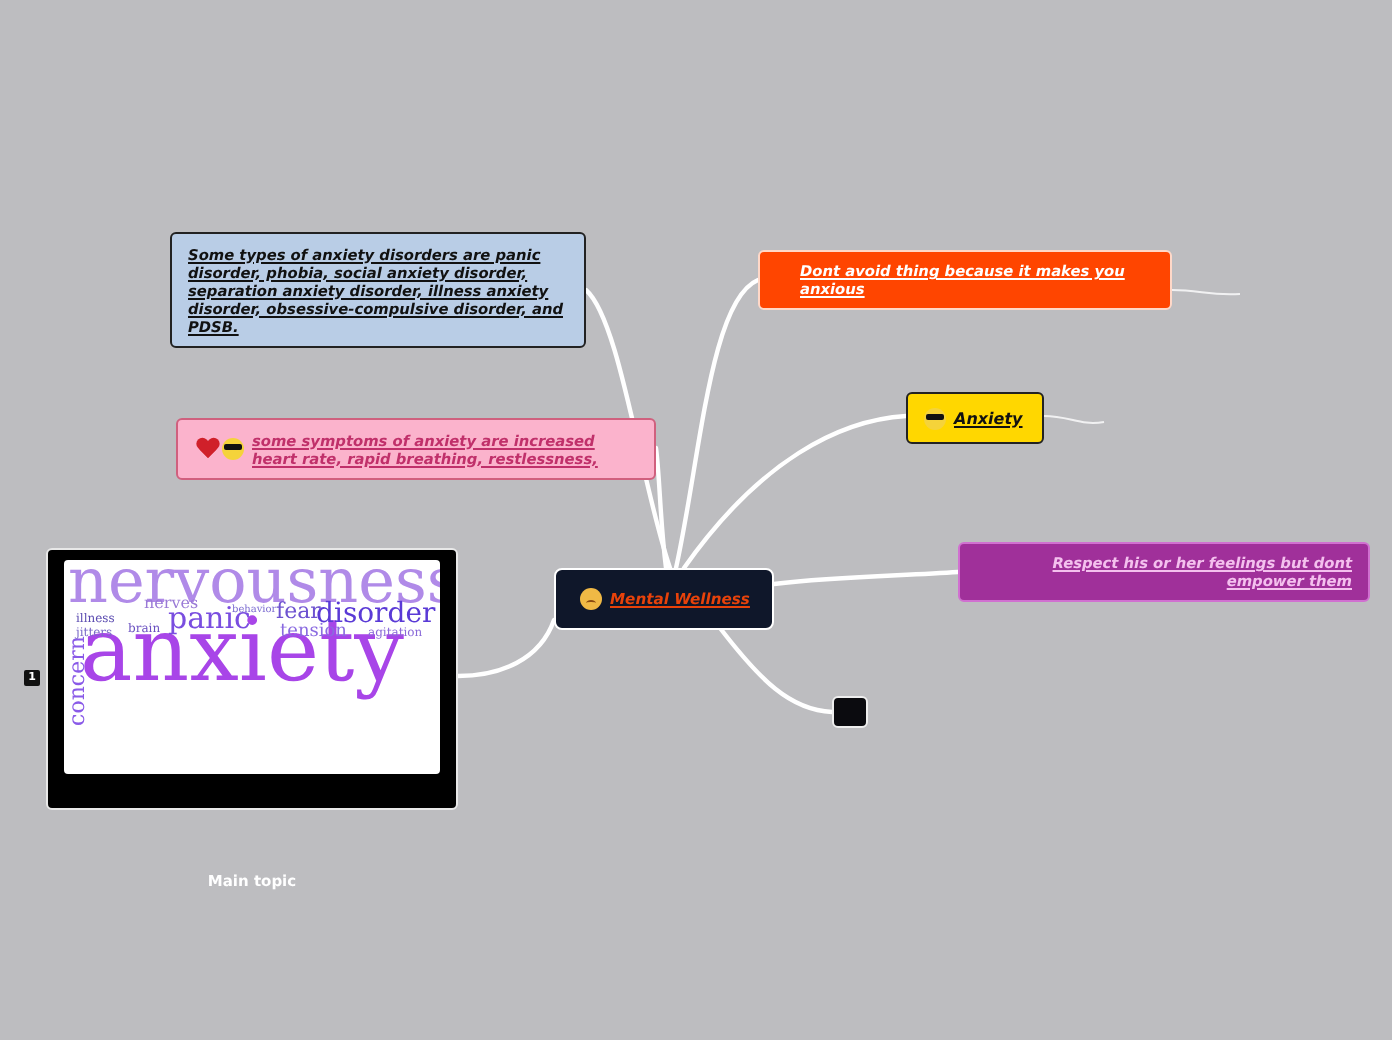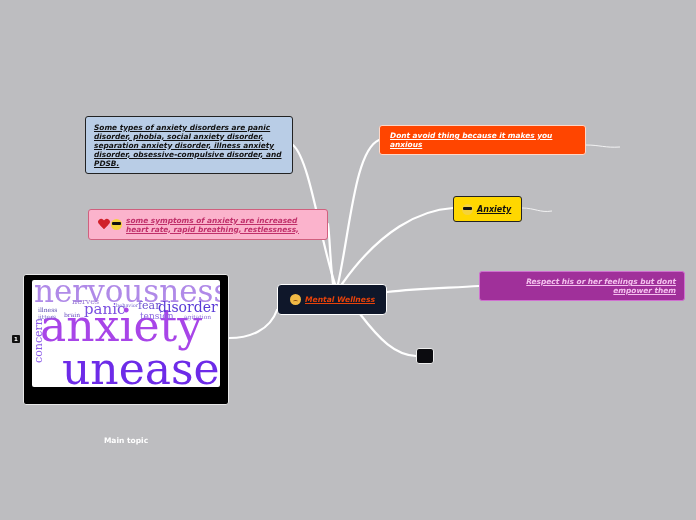--- a/index.html
+++ b/index.html
@@ -82,21 +82,21 @@
 <div class="node" style="left:85px;top:116px;width:208px;height:58px;background:#b9cde6;border:1.5px solid #222;padding:4px 8px;color:#111;">
   <span class="txt">Some types of anxiety disorders are panic disorder, phobia, social anxiety disorder, separation anxiety disorder, illness anxiety disorder, obsessive-compulsive disorder, and PDSB.</span>
 </div>
 
 <div class="node" style="left:88px;top:209px;width:240px;height:31px;background:#fbb3cc;border:1.5px solid #d0607e;padding:0 6px 0 9px;color:#c0306a;">
   <span class="heart"></span>
   <span class="emoji cool"></span>
   <span class="txt">some symptoms of anxiety are increased heart rate, rapid breathing, restlessness,</span>
 </div>
 
-<div class="node" style="left:379px;top:125px;width:207px;height:30px;background:#ff4500;border:1px solid #ffd8c8;padding:0 10px;color:#ffffff;">
+<div class="node" style="left:379px;top:125px;width:207px;height:30px;background:#ff4500;border:1px solid #ffd8c8;padding:0 20px;color:#ffffff;">
   <span class="txt">Dont avoid thing because it makes you anxious</span>
 </div>
 
 <div class="node" style="left:453px;top:196px;width:69px;height:26px;background:#ffd700;border:1.5px solid #222;padding:0 8px;color:#111;font-size:8px;">
   <span class="emoji cool"></span>
   <span class="txt">Anxiety</span>
 </div>
 
 <div class="node" style="left:479px;top:271px;width:206px;height:30px;background:#a0309a;border:1px solid #d070d0;padding:0 8px;color:#f4c0ee;text-align:right;">
   <span class="txt">Respect his or her feelings but dont empower them</span>
@@ -105,21 +105,20 @@
 <div class="node" style="left:416px;top:348px;width:18px;height:16px;background:#0b0b0f;border:1px solid #eeeeee;border-radius:3px;"></div>
 
 <div class="node" style="left:277px;top:284px;width:110px;height:31px;background:#0f172a;border:1.5px solid #ffffff;border-radius:4px;padding:0 8px 0 12px;color:#e8420a;font-size:7.6px;">
   <span class="emoji sad"></span>
   <span class="txt">Mental Wellness</span>
 </div>
 
 <div style="position:absolute;left:23px;top:274px;width:206px;height:131px;background:#000;border:1px solid #e8e8e8;border-radius:3px;box-sizing:border-box;"></div>
 <div class="wordcloud">
   <span style="left:2px;top:-4px;font-size:31px;color:#b08ae8;">nervousness</span>
-  <span style="left:30px;top:67px;font-size:44px;color:#6d2be8;">unease</span>
   <span style="left:8px;top:24px;font-size:44px;color:#a845e8;">anxiety</span>
   <span style="left:52px;top:22px;font-size:15px;color:#7a4ee0;">panic</span>
   <span style="left:126px;top:20px;font-size:14px;color:#5a3ad6;">disorder</span>
   <span style="left:106px;top:20px;font-size:11px;color:#6d52d0;">fear</span>
   <span style="left:108px;top:32px;font-size:9px;color:#8a6ae0;">tension</span>
   <span style="left:40px;top:18px;font-size:8px;color:#9a7ad6;">nerves</span>
   <span style="left:-16px;top:55px;font-size:11px;color:#8a5ae8;transform:rotate(-90deg);">concern</span>
   <span style="left:6px;top:27px;font-size:6px;color:#5a4ab0;">illness</span>
   <span style="left:6px;top:34px;font-size:6px;color:#7a6ac8;">jitters</span>
   <span style="left:32px;top:32px;font-size:6px;color:#6a50c0;">brain</span>

